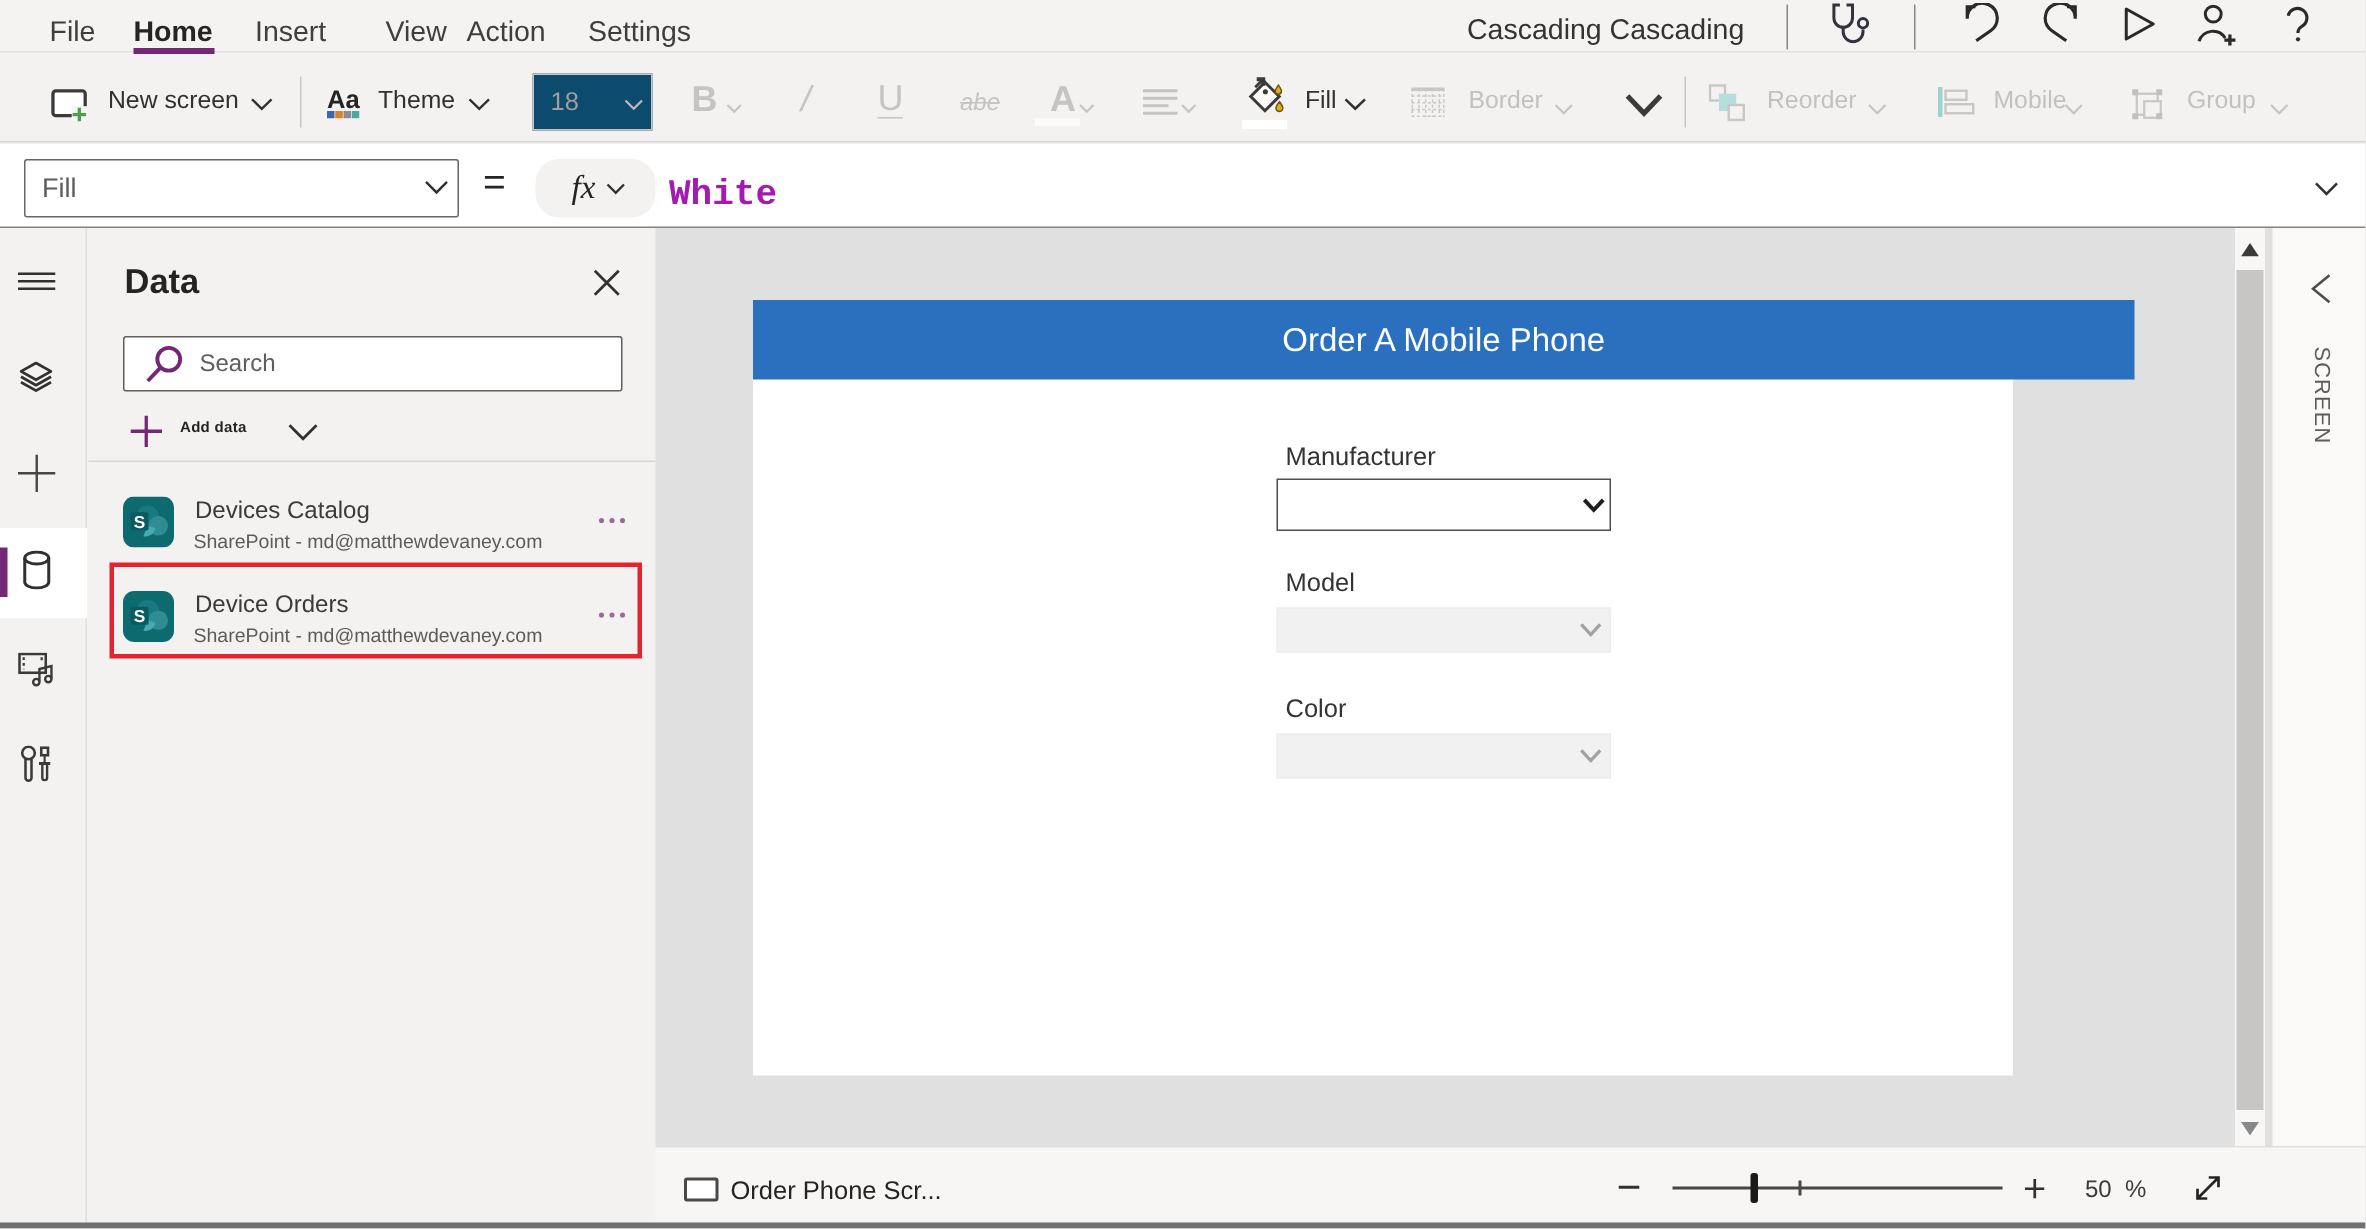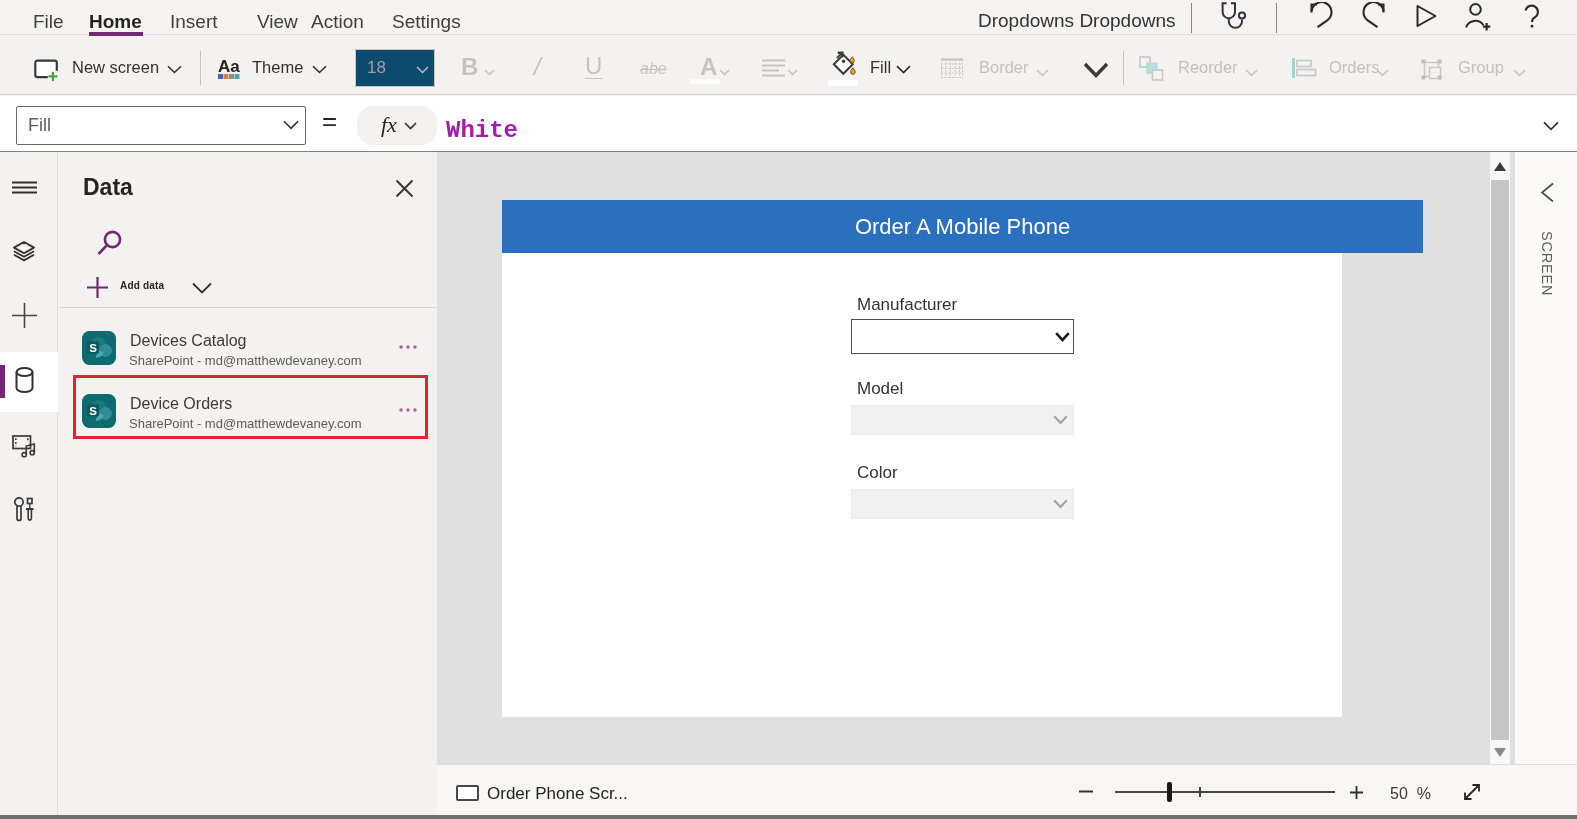--- a/index.html
+++ b/index.html
@@ -77,39 +77,39 @@
 </head>
 <body>
 
 <div id="menubar">
   <span class="menuitem" style="left:33px;">File</span>
   <span class="menuitem" id="home" style="left:89px;">Home</span>
   <span class="menuitem" style="left:170px;">Insert</span>
   <span class="menuitem" style="left:257px;">View</span>
   <span class="menuitem" style="left:311px;">Action</span>
   <span class="menuitem" style="left:392px;">Settings</span>
-  <span id="apptitle">Dropdowns Dropdowns</span>
+  <span id="apptitle">Cascading Cascading</span>
   <div class="topdiv" style="left:1191px;"></div>
   <div class="topdiv" style="left:1276px;"></div>
   <svg class="abs" style="left:1220px; top:1px;" width="28" height="30" viewBox="0 0 28 30"></svg>
 </div>
 <div id="homeline"></div>
 
 <div id="ribbon">
   <span class="rtext" style="left:72px;">New screen</span>
   <div class="rdiv" style="left:200px;"></div>
   <span class="rtext" style="left:252px;">Theme</span>
   <div id="fontbox">
       <span>18</span>
     </div>
   <span class="rtext rgray" style="left:979px;">Border</span>
   <span class="rtext" style="left:870px;">Fill</span>
   <div class="rdiv" style="left:1123px;"></div>
   <span class="rtext rgray" style="left:1178px;">Reorder</span>
-  <span class="rtext rgray" style="left:1329px;">Orders</span>
+  <span class="rtext rgray" style="left:1329px;">Mobile</span>
   <span class="rtext rgray" style="left:1458px;">Group</span>
 </div>
 
 <div id="fbar">
   <div id="propbox">
       <span>Fill</span>
     </div>
   <span id="eq">=</span>
   <div id="fxbox">
       <i>fx</i>
@@ -117,20 +117,23 @@
   <span id="formulatext">White</span>
 </div>
 
 <div id="rail">
   <div id="railsel"></div>
   <div id="railbar"></div>
 </div>
 
 <div id="dpanel">
   <span id="dtitle">Data</span>
+  <div id="searchbox">
+      <span>Search</span>
+    </div>
   <span id="adddata">Add data</span>
   <div id="pdivider"></div>
   <span class="ditem-title" style="left:71px; top:180px;">Devices Catalog</span>
   <span class="ditem-sub" style="left:70px; top:201px;">SharePoint - md@matthewdevaney.com</span>
   <svg class="abs" style="left:340px; top:193px;" width="18" height="4" viewBox="0 0 18 4">
       <circle cx="2" cy="2" r="1.7" fill="#9b689b"></circle>
       <circle cx="9" cy="2" r="1.7" fill="#9b689b"></circle>
       <circle cx="16" cy="2" r="1.7" fill="#9b689b"></circle>
     </svg>
   <span class="ditem-title" style="left:71px; top:243px;">Device Orders</span>

